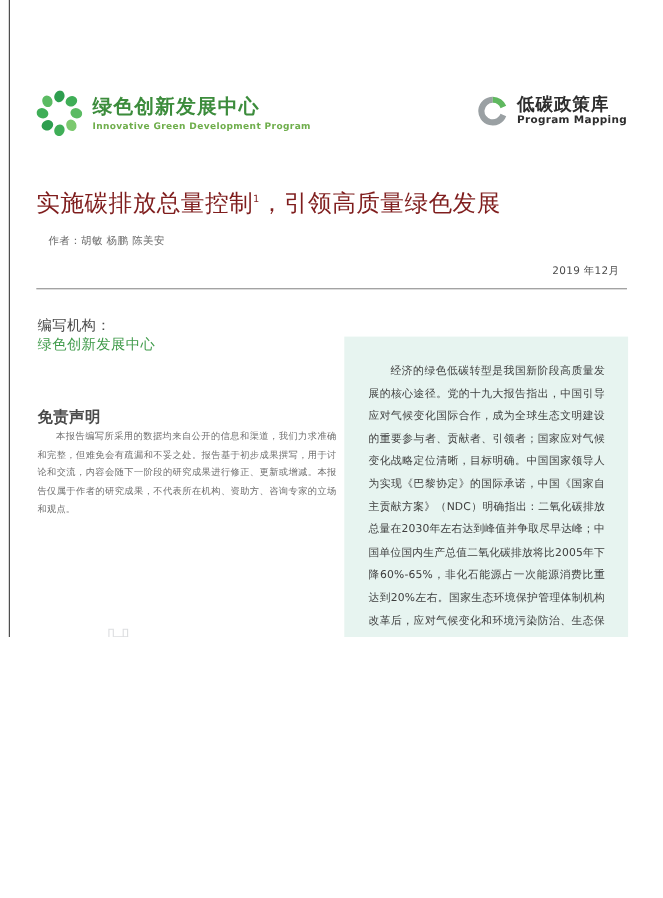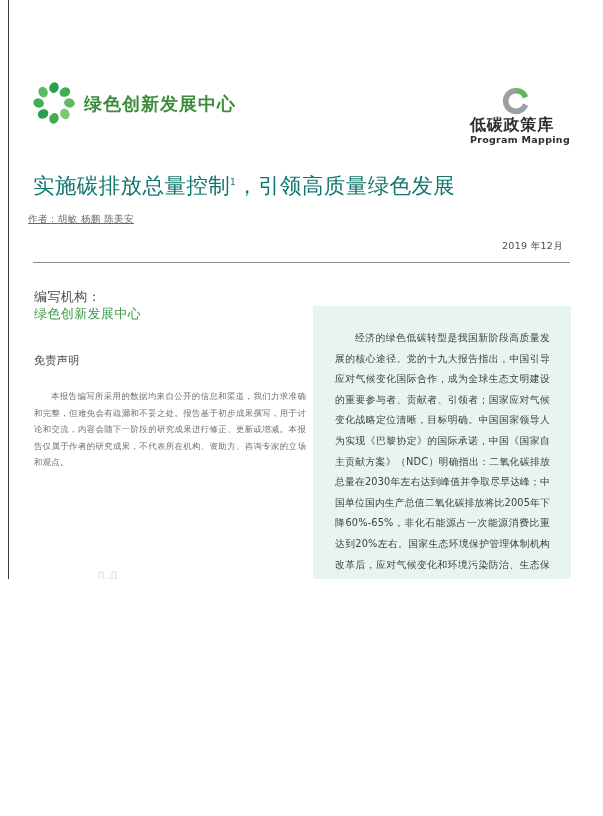--- a/index.html
+++ b/index.html
@@ -67,21 +67,20 @@
     color: #6fae4c;
     letter-spacing: .35px;
     line-height: 11px;
     margin-top: 1px;
   }
   .logo-right {
     position: absolute;
     right: 0; top: 6px;
     display: flex;
     align-items: center;
-    flex-direction: column;
   }
   .cmark {
     width: 30px; height: 30px;
     position: relative;
     flex: 0 0 auto;
   }
   .logo-right-text { margin-left: 7px; }
   .logo-right-cn {
     font-size: 16px;
     font-weight: bold;
@@ -97,38 +96,37 @@
     line-height: 12px;
   }
 
   
   .title {
     position: absolute;
     left: 33px;
     top: 172px;
     width: 540px;
     font-size: 21.5px;
-    color: #0f766e;
+    color: #7f1d1d;
     letter-spacing: .4px;
     line-height: 28px;
     font-weight: normal;
   }
   .title sup {
     font-size: 9px;
     vertical-align: super;
     line-height: 0;
   }
   .authors {
     position: absolute;
-    left: 28px;
+    left: 44px;
     top: 213px;
     font-size: 9.5px;
     color: #6a6a6a;
     letter-spacing: .4px;
-    text-decoration: underline;
   }
   .date-line {
     position: absolute;
     left: 33px;
     top: 262px;
     width: 537px;
     height: 1px;
     background: #8d8d8d;
   }
   .date {
@@ -148,23 +146,23 @@
     font-size: 13px;
     line-height: 17px;
     letter-spacing: .4px;
   }
   .org-label { color: #4a4a4a; }
   .org-name { color: #3f9a4a; }
 
   .disclaimer-title {
     position: absolute;
     left: 34px;
-    top: 353px;
-    font-size: 11px;
-    font-weight: normal;
+    top: 371px;
+    font-size: 14px;
+    font-weight: bold;
     color: #4a4a4a;
     letter-spacing: .4px;
   }
   .disclaimer-body {
     position: absolute;
     left: 34px;
     top: 388px;
     width: 272px;
     font-size: 8.4px;
     line-height: 16.5px;
@@ -247,20 +245,21 @@
             <ellipse cx="31.9" cy="31.9" rx="4.6" ry="5.4" fill="#7cc96f" transform="rotate(155 31.9 31.9)"></ellipse>
             <ellipse cx="21" cy="36.4" rx="4.6" ry="5.4" fill="#3fae57" transform="rotate(200 21 36.4)"></ellipse>
             <ellipse cx="10.1" cy="31.9" rx="4.6" ry="5.4" fill="#2e9e4f" transform="rotate(245 10.1 31.9)"></ellipse>
             <ellipse cx="5.6" cy="21" rx="4.6" ry="5.4" fill="#3fae57" transform="rotate(290 5.6 21)"></ellipse>
             <ellipse cx="10.1" cy="10.1" rx="4.6" ry="5.4" fill="#5bbb63" transform="rotate(335 10.1 10.1)"></ellipse>
           </g>
         </svg>
       </div>
       <div class="logo-left-text">
         <div class="logo-cn">绿色创新发展中心</div>
+        <div class="logo-en">Innovative Green Development Program</div>
       </div>
     </div>
 
     <div class="logo-right">
       <div class="cmark">
         <svg viewBox="0 0 32 32" width="30" height="30" aria-hidden="true">
           <path d="M16 2 A14 14 0 1 0 29 21 L23.5 18.6 A8 8 0 1 1 16 8 Z" fill="#9aa0a3"></path>
           <path d="M16 2 A14 14 0 0 1 29 10.9 L23.5 13.3 A8 8 0 0 0 16 8 Z" fill="#5fb85f"></path>
         </svg>
       </div>

